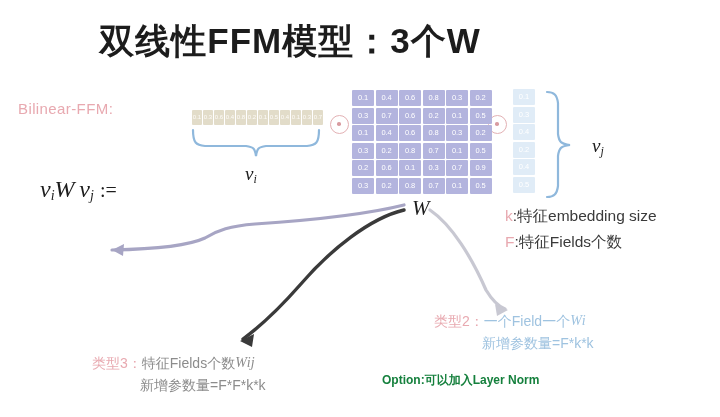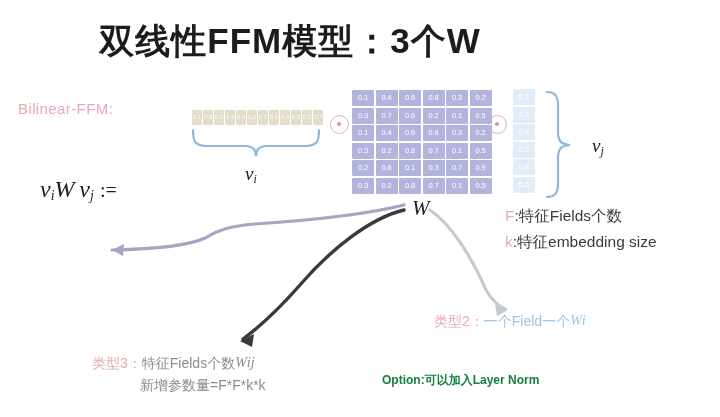--- a/index.html
+++ b/index.html
@@ -209,34 +209,35 @@
       <div class="vj-cell">0.4</div>
       <div class="vj-cell">0.2</div>
       <div class="vj-cell">0.4</div>
       <div class="vj-cell">0.5</div>
     </div>
   <div class="vj-label">
     <span>v</span><span class="sub">j</span>
   </div>
 
   <div class="legend">
+    <div><span class="key">k</span><span>:特征embedding size</span></div>
     <div><span class="key">F</span><span>:特征Fields个数</span></div>
-    <div><span class="key">k</span><span>:特征embedding size</span></div>
   </div>
 
 
   <div class="type-block t2">
     <div class="type-row">
       <span class="type-head">类型2：</span>
       <span class="type-body">一个Field一个</span>
         <span class="type-body ital">W</span>
         <span class="type-body ital sub">i</span>
     </div>
     <div class="type-row">
       <span class="type-indent" style="width:48px"></span>
+      <span class="type-body">新增参数量=F*k*k</span>
     </div>
   </div>
 
   <div class="type-block t3">
     <div class="type-row">
       <span class="type-head">类型3：</span>
       <span class="type-body">特征Fields个数</span>
         <span class="type-body ital">W</span>
         <span class="type-body ital sub">ij</span>
     </div>

